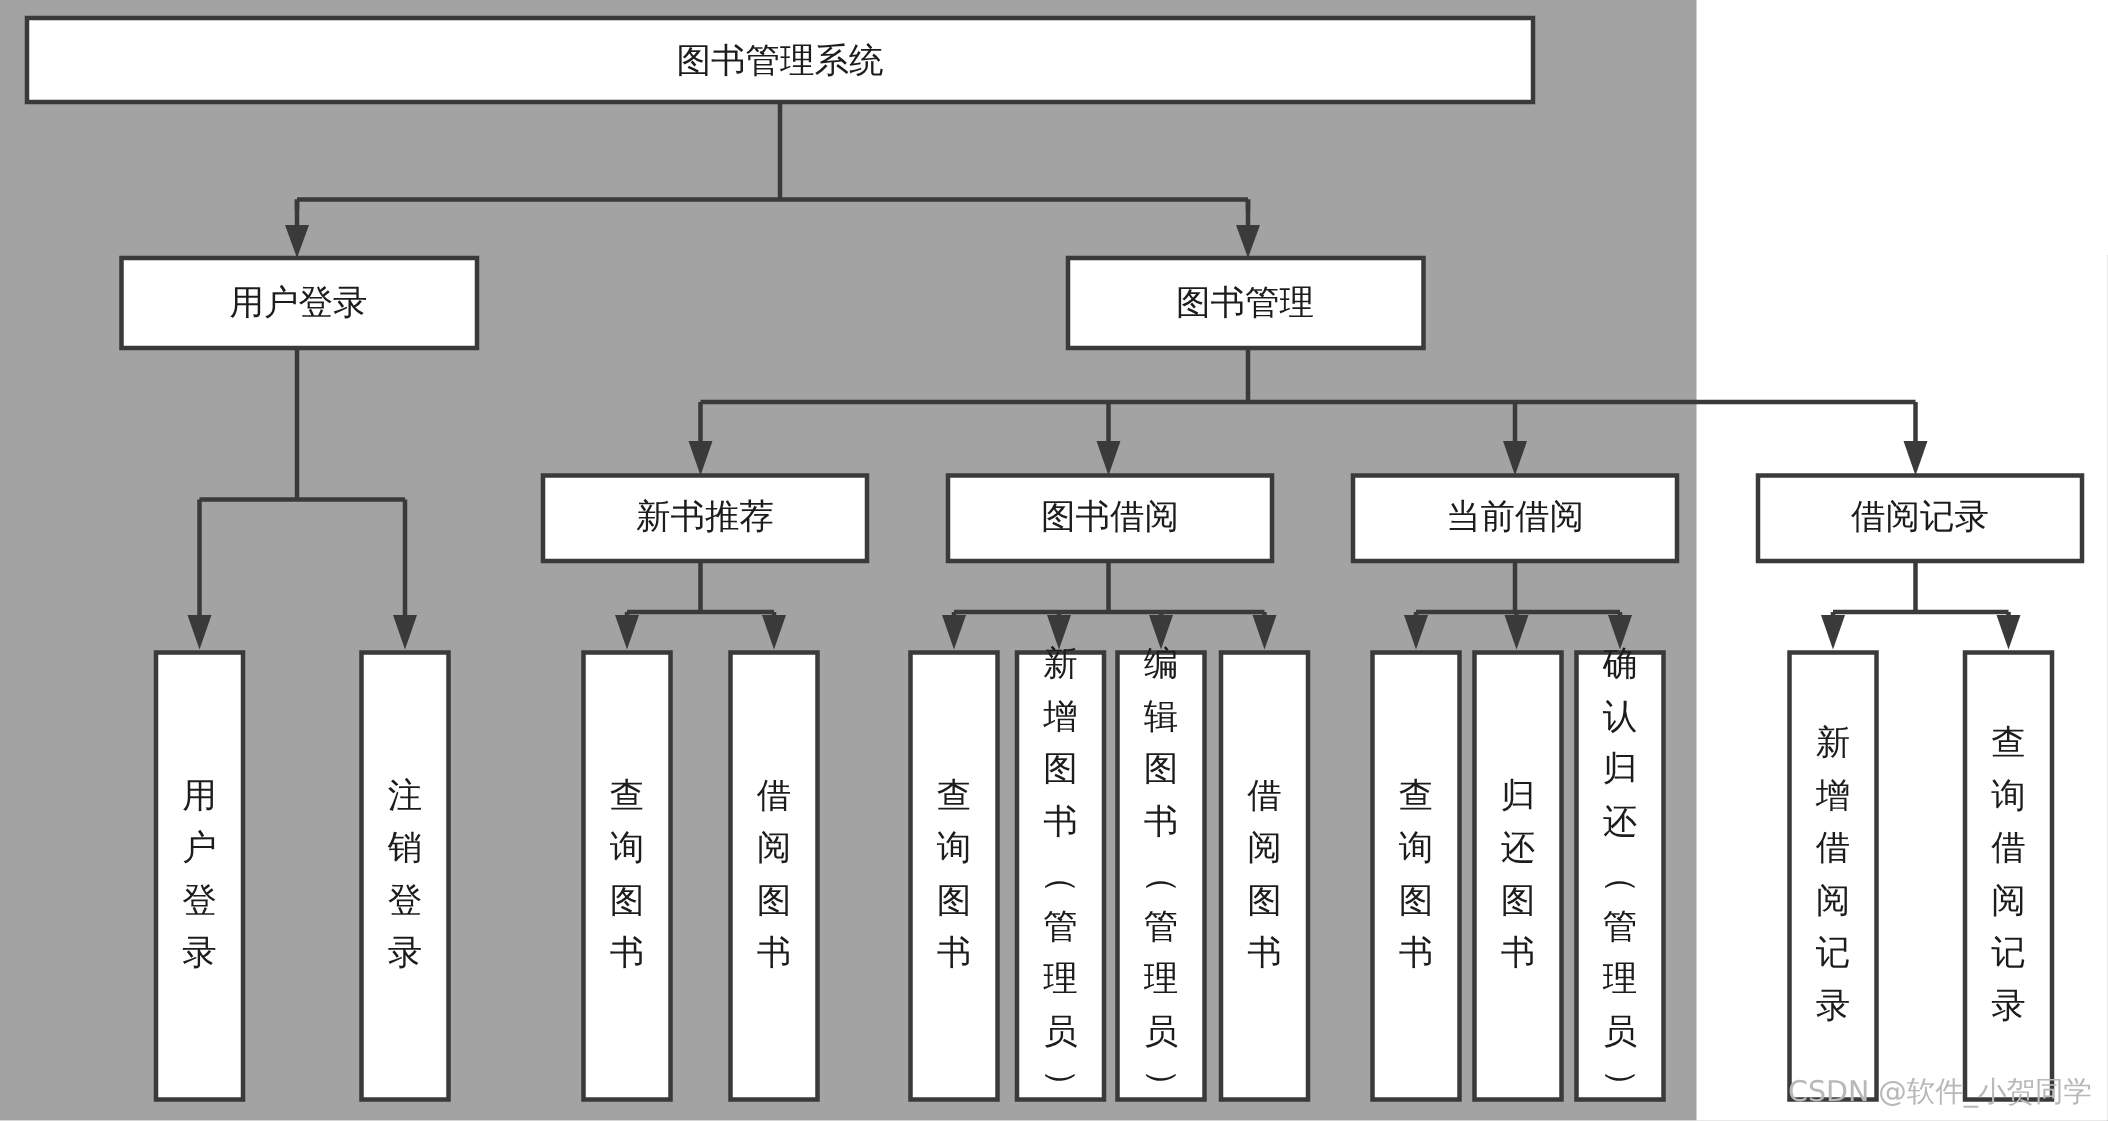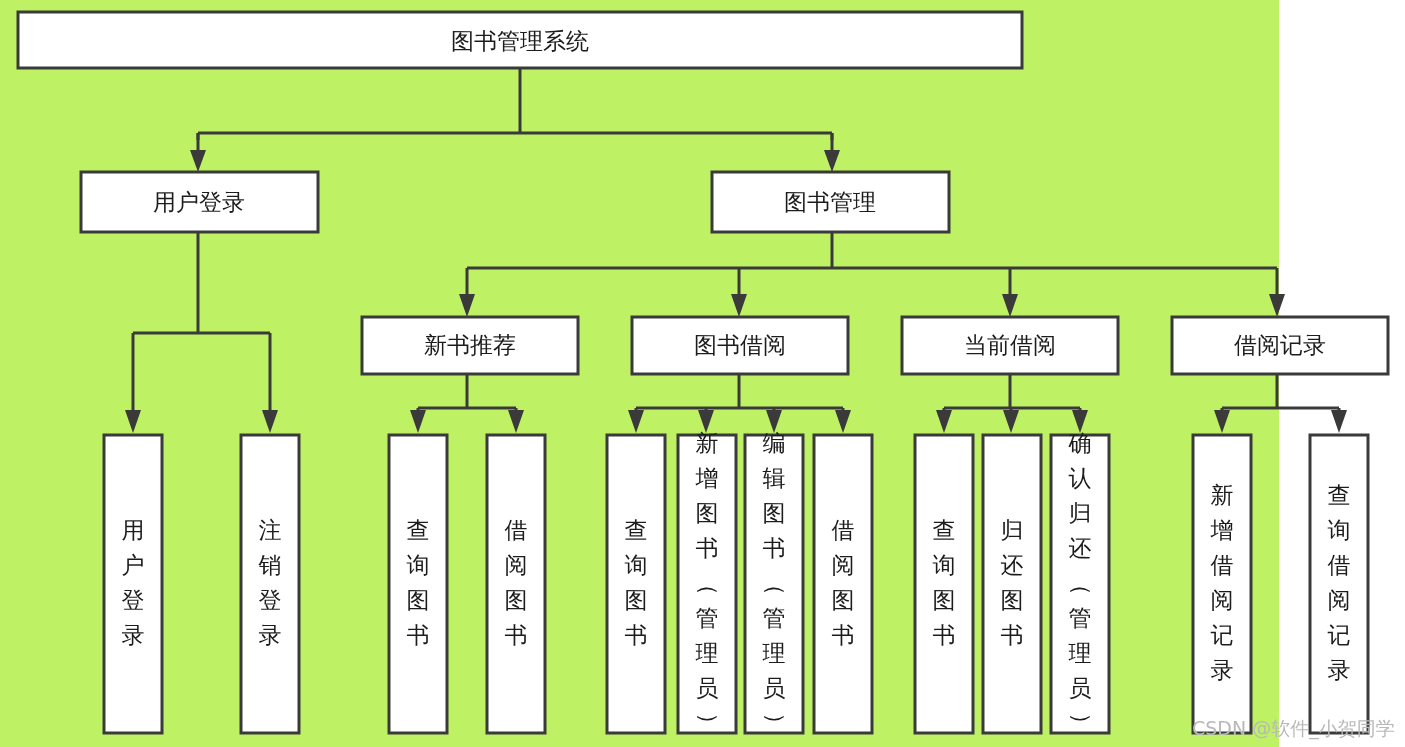--- a/index.html
+++ b/index.html
@@ -8,23 +8,23 @@
     background: #ffffff;
   }
   body {
     width: 1405px;
     height: 747px;
     overflow: hidden;
     font-family: "DejaVu Sans", "Liberation Sans", sans-serif;
   }
   #diagram-root {
     position: relative;
-    width: 1279px;
+    width: 1131px;
     height: 747px;
-    background: #bef264;
+    background: #a3a3a3;
   }
   svg.diagram-canvas {
     position: absolute;
     top: 0;
     left: 0;
     width: 1405px;
     height: 747px;
   }
   .node-box {
     fill: #ffffff;

